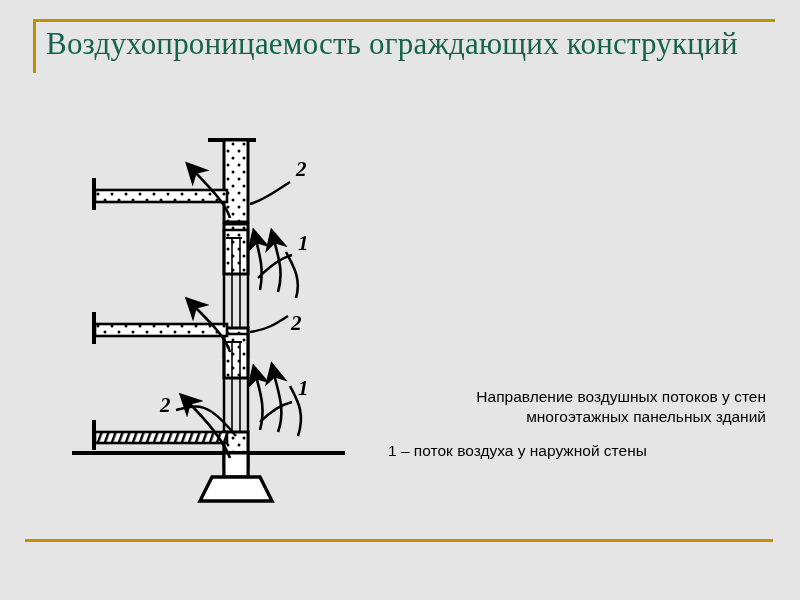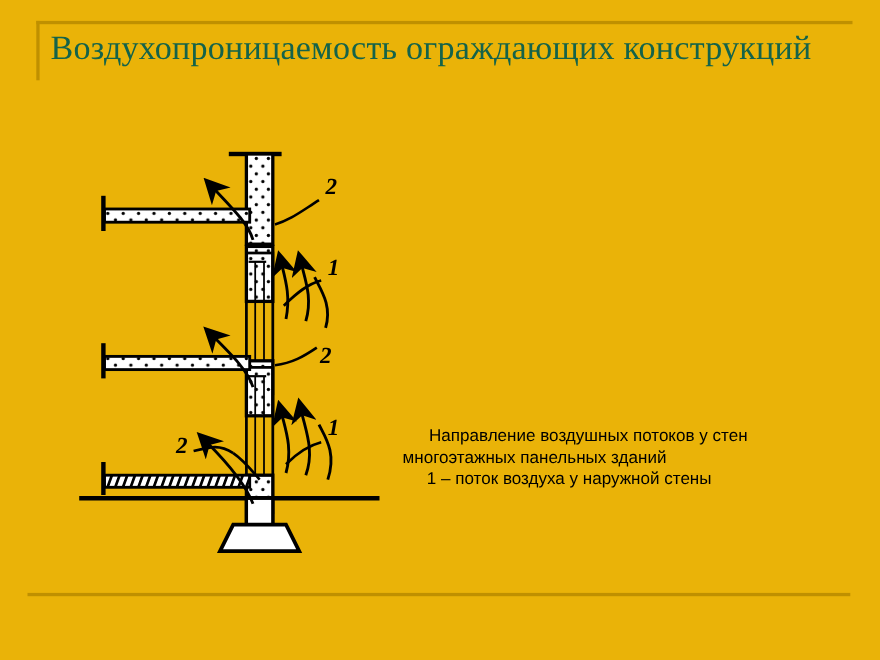--- a/index.html
+++ b/index.html
@@ -12,21 +12,21 @@
     height: 600px;
     position: relative;
     overflow: hidden;
     font-family: "Liberation Sans", sans-serif;
   }
   #slide {
     position: absolute;
     left: 0; top: 0;
     width: 800px;
     height: 600px;
-    background: #eab308;
+    background: #e5e5e5;
   }
   
   .rule-top {
     position: absolute;
     left: 33px; top: 19px;
     width: 742px; height: 3px;
     background: #bf9000;
   }
   .rule-left {
     position: absolute;
@@ -59,22 +59,24 @@
     left: 366px;
     top: 387px;
     width: 400px;
     color: #000000;
     font-family: "Liberation Sans", sans-serif;
     font-size: 15.5px;
     line-height: 1.27;
   }
   #caption .cap-head {
     text-indent: 24px;
+    text-align: right;
   }
   #caption .cap-legend {
+    margin-top: 15px;
     padding-left: 22px;
   }
   #caption .cap-legend div { white-space: pre; }
 
   
   #diagram {
     position: absolute;
     left: 60px;
     top: 120px;
     width: 330px;

